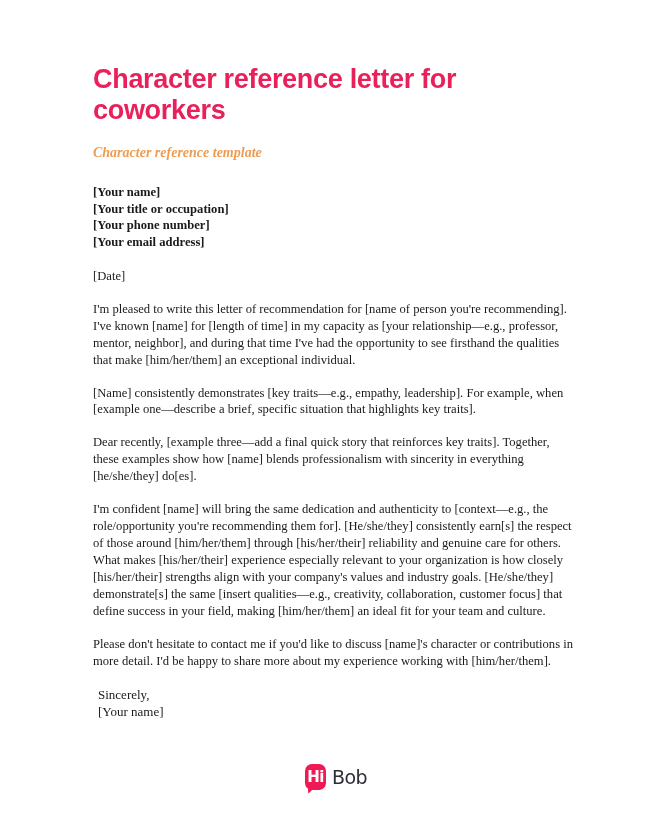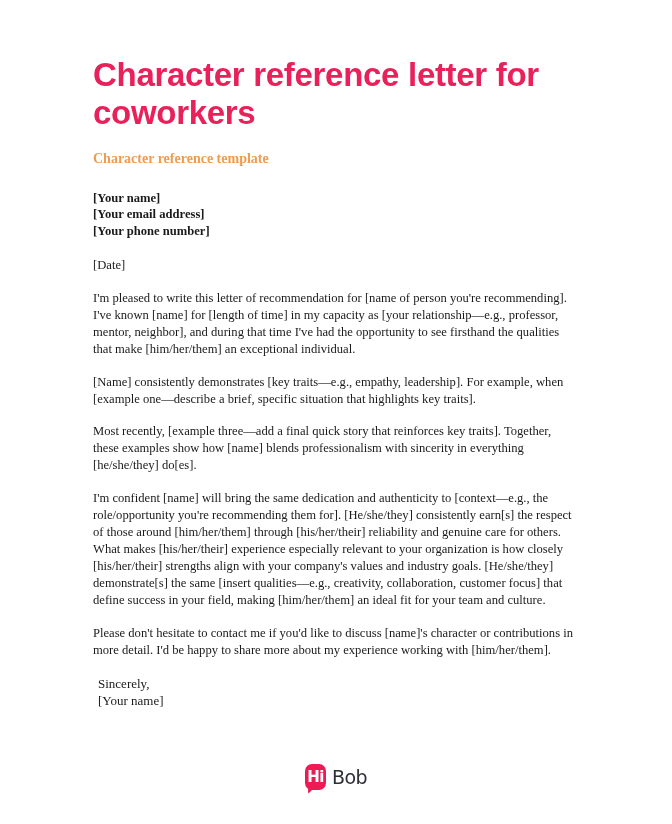--- a/index.html
+++ b/index.html
@@ -18,33 +18,34 @@
     position: relative;
     width: 672px;
     height: 824px;
     background: #ffffff;
     box-sizing: border-box;
     padding: 52px 94px 0 93px;
   }
   .doc-title {
     font-family: "Liberation Sans", sans-serif;
     font-weight: bold;
-    font-size: 33px;
+    font-size: 27px;
     line-height: 1.15;
     color: #e8215a;
     letter-spacing: -0.3px;
-    margin: 4px 0 19px 0;
+    margin: 12px 0 19px 0;
   }
   .doc-subtitle {
     font-family: "Liberation Serif", serif;
     font-weight: bold;
     font-size: 14px;
     line-height: 1.2;
     color: #ee9c52;
     margin: 0 0 22px 0;
+    font-style: italic;
   }
   .addr-block {
     font-size: 12.6px;
     line-height: 1.33;
     font-weight: bold;
     margin: 0 0 17px 0;
   }
   .addr-line { white-space: nowrap; }
   p.para {
     font-size: 12.6px;
@@ -116,40 +117,41 @@
 <body>
 
 <div class="page">
 
   <h1 class="doc-title">Character reference letter for coworkers</h1>
 
   <div class="doc-subtitle">Character reference template</div>
 
   <div class="addr-block">
     <div class="addr-line">[Your name]</div>
+    <div class="addr-line">[Your title or occupation]</div>
+    <div class="addr-line">[Your phone number]</div>
     <div class="addr-line">[Your email address]</div>
-    <div class="addr-line">[Your phone number]</div>
   </div>
 
   <p class="para">
     <b>[Date]</b>
   </p>
 
 
   <p class="para">
     <span>I'm pleased to write this letter of recommendation for [</span><b>name of person you're recommending</b><span>]. I've known [</span><b>name</b><span>] for [</span><b>length of time</b><span>] in my capacity as [</span><b>your relationship—e.g., professor, mentor, neighbor</b><span>], and during that time I've had the opportunity to see firsthand the qualities that make [</span><b>him/her/them</b><span>] an exceptional individual.</span>
   </p>
 
   <p class="para">
     <span>[</span><b>Name</b><span>] consistently demonstrates [</span><b>key traits—e.g., empathy, leadership</b><span>]. For example, when [</span><b>example one—describe a brief, specific situation that highlights key traits</b><span>].</span>
   </p>
 
 
   <p class="para">
-    <span>Most recently, [</span><b>example three—add a final quick story that reinforces key traits</b><span>]. Together, these examples show how [</span><b>name</b><span>] blends professionalism with sincerity in everything [</span><b>he/she/they</b><span>] do[</span><b>es</b><span>].</span>
+    <span>Dear recently, [</span><b>example three—add a final quick story that reinforces key traits</b><span>]. Together, these examples show how [</span><b>name</b><span>] blends professionalism with sincerity in everything [</span><b>he/she/they</b><span>] do[</span><b>es</b><span>].</span>
   </p>
 
   <p class="para">
     <span>I'm confident [</span><b>name</b><span>] will bring the same dedication and authenticity to [</span><b>context—e.g., the role/opportunity you're recommending them for</b><span>]. [</span><b>He/she/they</b><span>] consistently earn[</span><b>s</b><span>] the respect of those around [</span><b>him/her/them</b><span>] through [</span><b>his/her/their</b><span>] reliability and genuine care for others. What makes [</span><b>his/her/their</b><span>] experience especially relevant to your organization is how closely [</span><b>his/her/their</b><span>] strengths align with your company's values and industry goals. [</span><b>He/she/they</b><span>] demonstrate[</span><b>s</b><span>] the same [</span><b>insert qualities—e.g., creativity, collaboration, customer focus</b><span>] that define success in your field, making [</span><b>him/her/them</b><span>] an ideal fit for your team and culture.</span>
   </p>
 
   <p class="para">
     <span>Please don't hesitate to contact me if you'd like to discuss [</span><b>name</b><span>]'s character or contributions in more detail. I'd be happy to share more about my experience working with [</span><b>him/her/them</b><span>].</span>
   </p>
 

